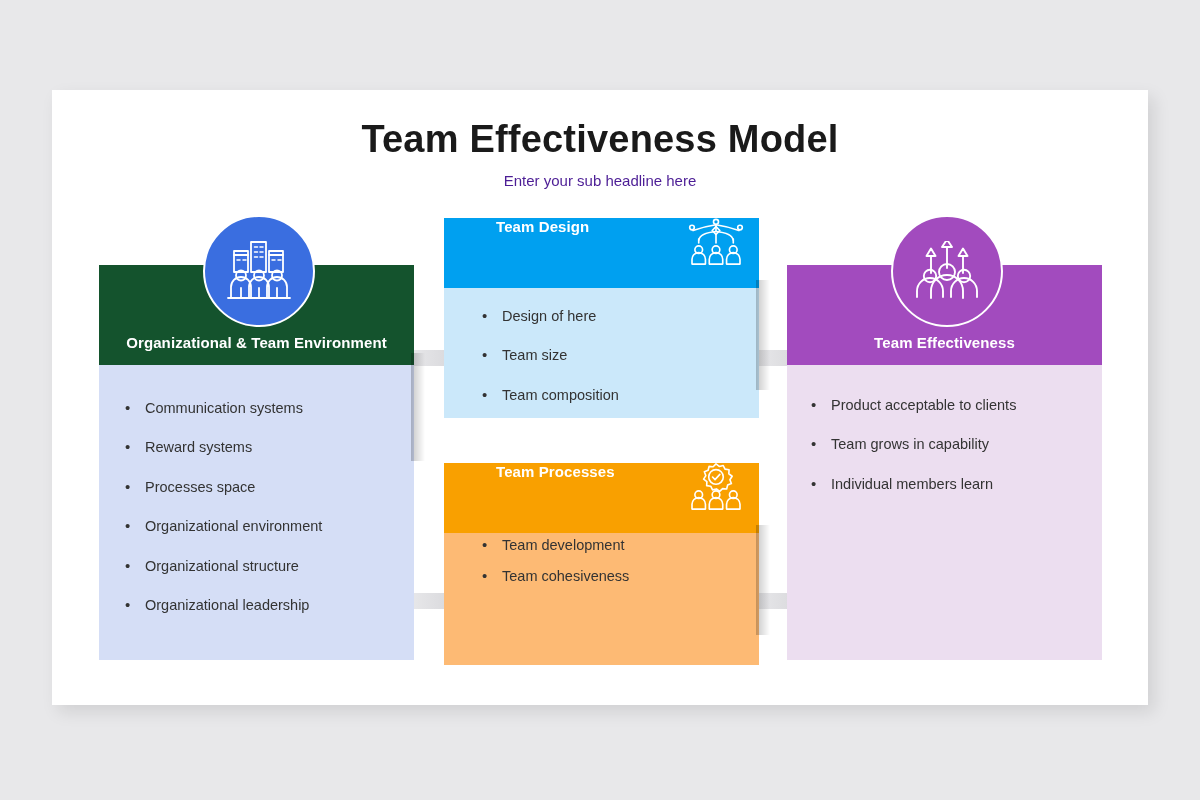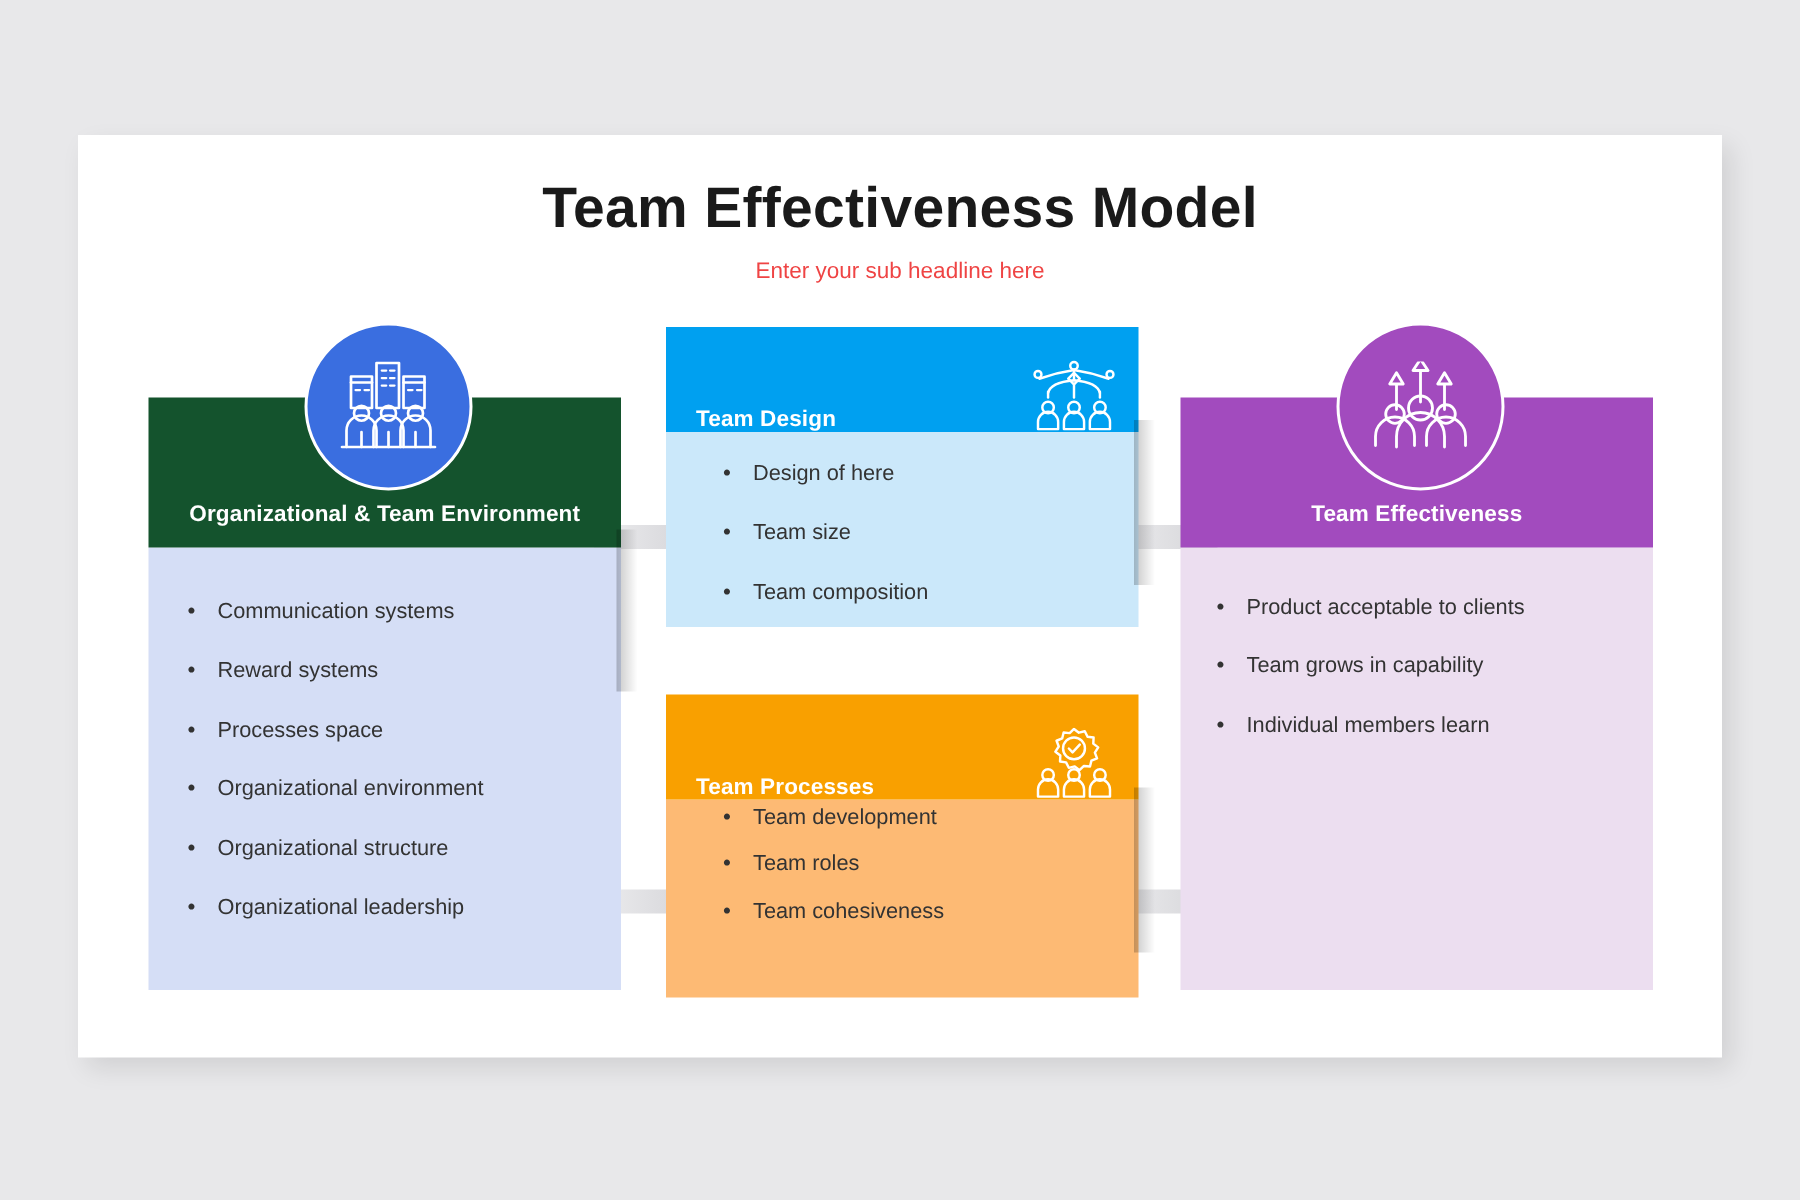--- a/index.html
+++ b/index.html
@@ -37,21 +37,21 @@
     color: #1a1a1a;
     letter-spacing: 0.2px;
   }
   #subtitle {
     position: absolute;
     left: 0; top: 82px;
     width: 100%;
     text-align: center;
     font-size: 15px;
     font-weight: 400;
-    color: #ef4444;
+    color: #4c1d95;
   }
 
   
   .panel, .card { position: absolute; }
 
   .hdr {
     position: relative;
     box-sizing: border-box;
   }
   .hdr-title {
@@ -120,23 +120,23 @@
     width: 315px; height: 295px;
     background: #ecdef0;
     padding: 32px 0 0 18px;
   }
   #panel-right ul.bullets li { margin-bottom: 22px; }
 
   
   .card .hdr {
     width: 315px; height: 70px;
     display: flex;
-    align-items: flex-end;
+    align-items: flex-start;
     justify-content: space-between;
-    padding: 0 15px 0 20px;
+    padding: 0 15px 0 52px;
   }
   #card-design { left: 392px; top: 128px; width: 315px; }
   #card-design .hdr { background: #00a0f0; }
   #card-design .body {
     width: 315px; height: 130px;
     background: #cbe8fa;
     padding: 20px 0 0 32px;
   }
   #card-design ul.bullets li { margin-bottom: 22px; }
 
@@ -309,21 +309,20 @@
         <circle cx="29" cy="33" r="4"></circle>
         <path d="M22 48 V43 a7 7 0 0 1 14 0 V48 Z"></path>
         <circle cx="47" cy="33" r="4"></circle>
         <path d="M40 48 V43 a7 7 0 0 1 14 0 V48 Z"></path>
       </svg>
     </div>
     <div class="fold" style="right:-11px; top:62px; height:110px;"></div>
     <div class="body">
       <ul class="bullets">
         <li>Team development</li>
-        <li>Team roles</li>
         <li>Team cohesiveness</li>
       </ul>
     </div>
   </div>
 
   <div class="panel" id="panel-right">
     <div class="hdr">
       <div class="hdr-title">Team Effectiveness</div>
     </div>
     <div class="body">

